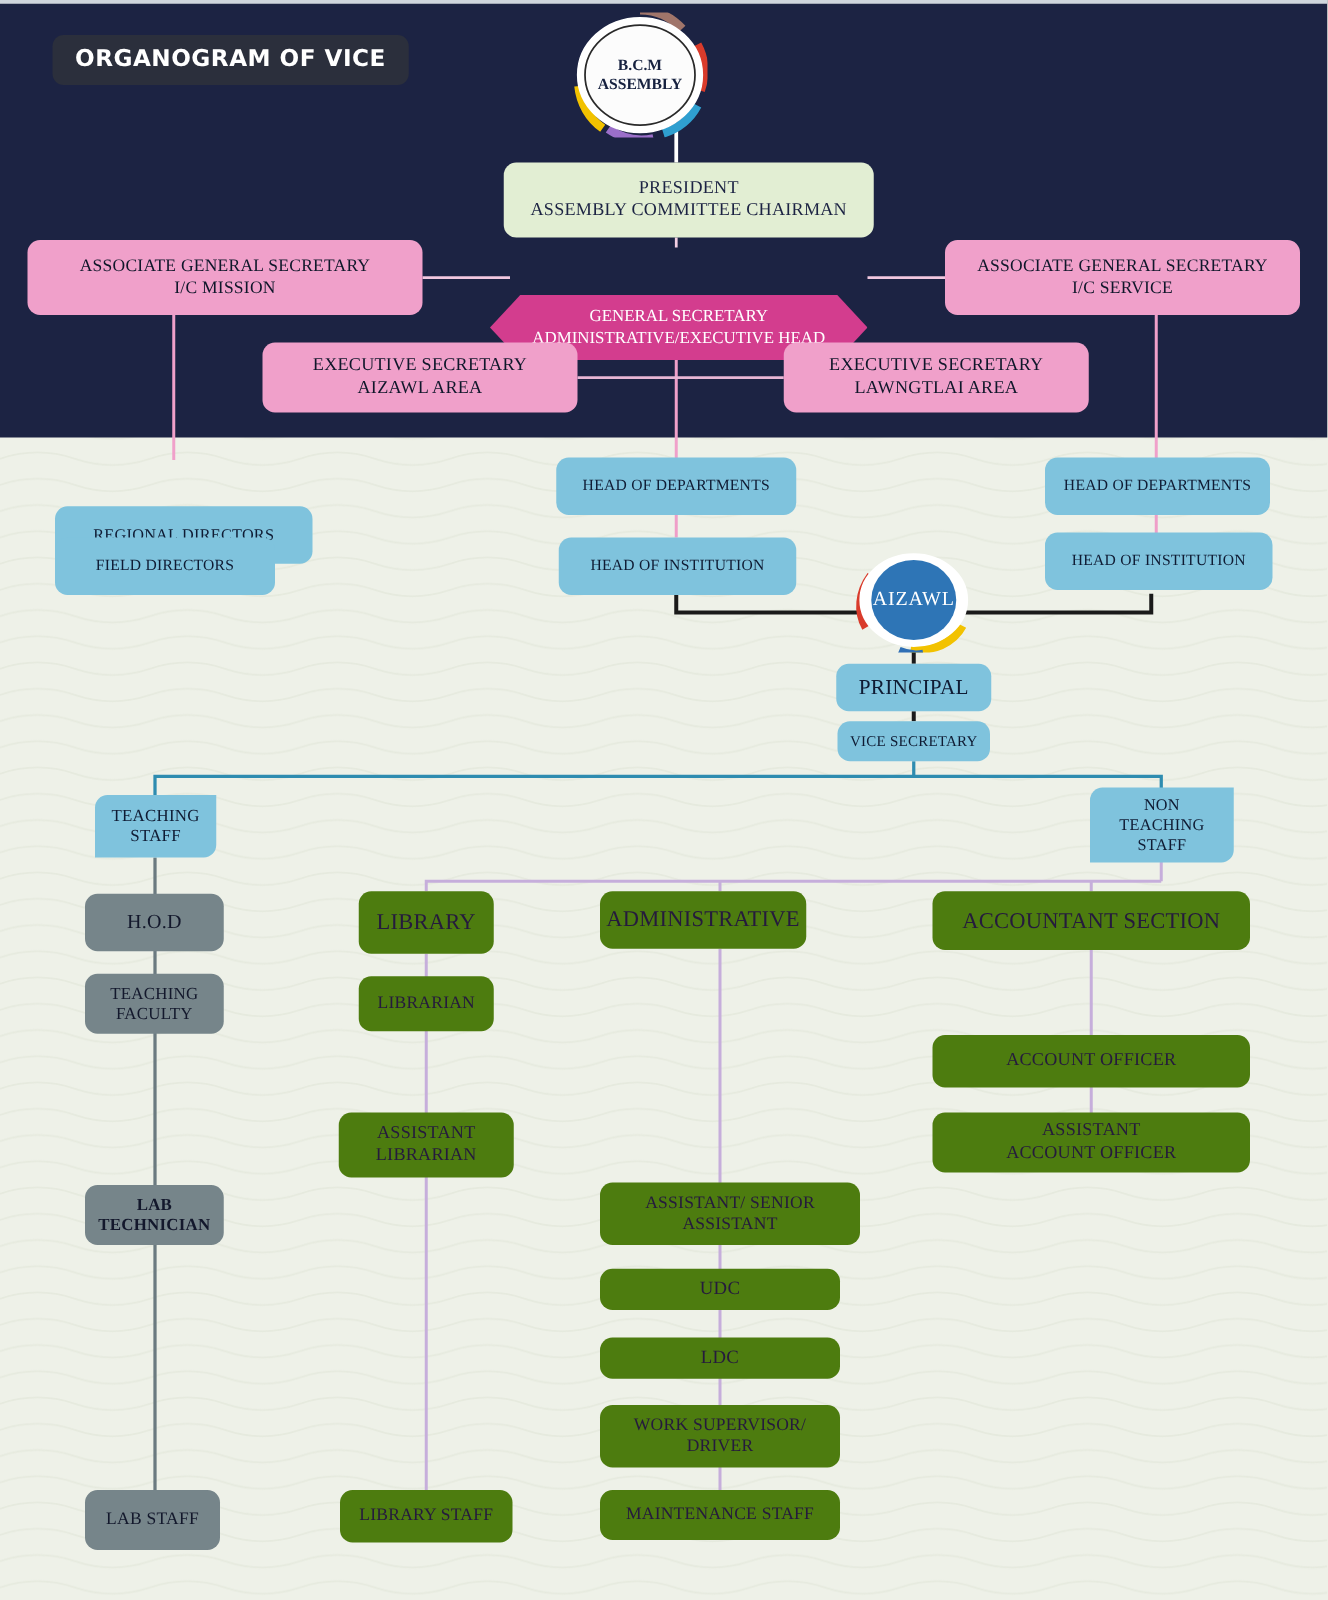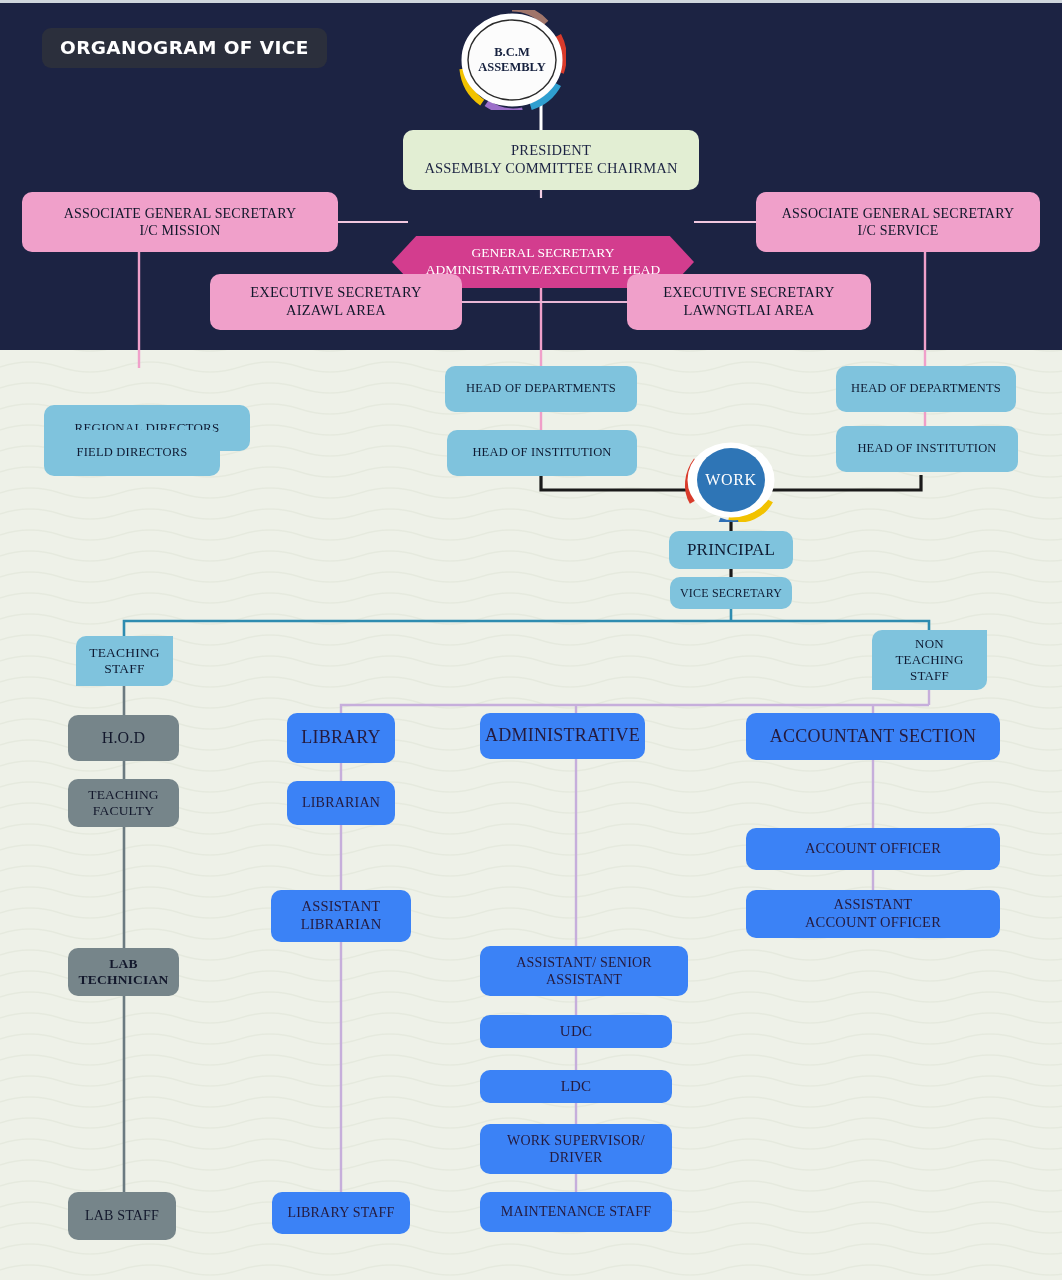--- a/index.html
+++ b/index.html
@@ -43,21 +43,21 @@
     white-space:pre-line;
     color:#1c1f3b;
     letter-spacing:.2px;
   }
 
   
   .n-green { background:#e2eed3; color:#1c2343; }
   .n-pink  { background:#f0a0ca; color:#0f172a; }
   .n-blue  { background:#7fc3dd; color:#0f1b33; }
   .n-gray  { background:#76858a; color:#13182c; }
-  .n-purple{ background:#3b82f6; color:#251a3d; }
+  .n-purple{ background:#4d7c0f; color:#251a3d; }
 
   .hexwrap{
     position:absolute;
     display:flex;align-items:center;justify-content:center;
     text-align:center;white-space:pre-line;
     background:#d33d8e;color:#fff;
     clip-path:polygon(8% 0%, 92% 0%, 100% 50%, 92% 100%, 8% 100%, 0% 50%);
     line-height:1.25;
     margin-top:40px;
   }
@@ -194,21 +194,21 @@
   <div class="node n-blue" style="left:836px;top:426px;width:182px;height:46px;font-size:12.5px;">HEAD OF INSTITUTION</div>
 
   <div class="circle-wrap" style="left:683px;top:438px;width:96px;height:84px;">
     <svg width="96" height="84" viewBox="0 0 96 84" xmlns="http://www.w3.org/2000/svg">
       <ellipse cx="48" cy="42" rx="44" ry="38" fill="none" stroke="#d93b2b" stroke-width="7" transform="rotate(150 48 42)" stroke-dasharray="44 300"></ellipse>
       <ellipse cx="48" cy="42" rx="44" ry="38" fill="none" stroke="#f2c200" stroke-width="7" transform="rotate(28 48 42)" stroke-dasharray="48 300"></ellipse>
       <ellipse cx="48" cy="42" rx="44" ry="38" fill="none" stroke="#2f6fb5" stroke-width="7" transform="rotate(80 48 42)" stroke-dasharray="20 300"></ellipse>
       <ellipse cx="48" cy="42" rx="41" ry="35" fill="#ffffff" stroke="#ffffff" stroke-width="5"></ellipse>
       <ellipse cx="48" cy="42" rx="34" ry="32" fill="#2e75b6"></ellipse>
     </svg>
-    <div class="circle-label" id="hatim-label">WORK</div>
+    <div class="circle-label" id="hatim-label">AIZAWL</div>
   </div>
 
   <div class="node n-blue" style="left:669px;top:531px;width:124px;height:38px;font-size:17px;">PRINCIPAL</div>
 
   <div class="node n-blue" style="left:670px;top:577px;width:122px;height:32px;font-size:12px;">VICE SECRETARY</div>
 
   <div class="node n-blue" style="left:76px;top:636px;width:97px;height:50px;font-size:13.5px;border-radius:10px 0 10px 0;">TEACHING
 STAFF</div>
 
   <div class="node n-blue" style="left:872px;top:630px;width:115px;height:60px;font-size:13px;border-radius:10px 0 10px 0;">NON

